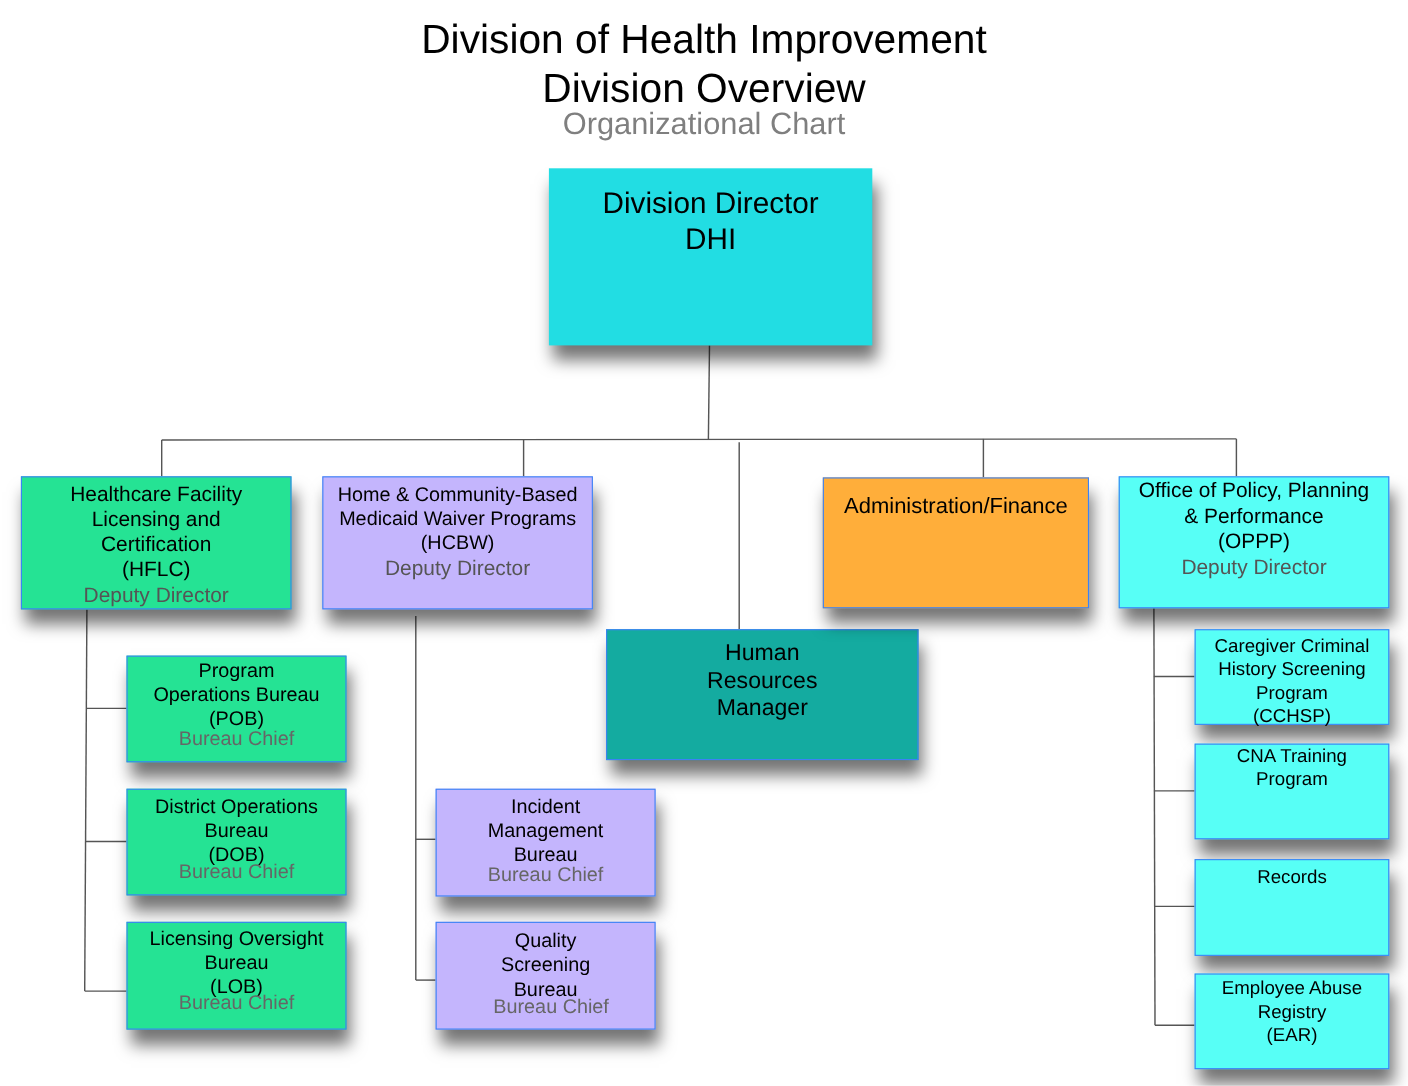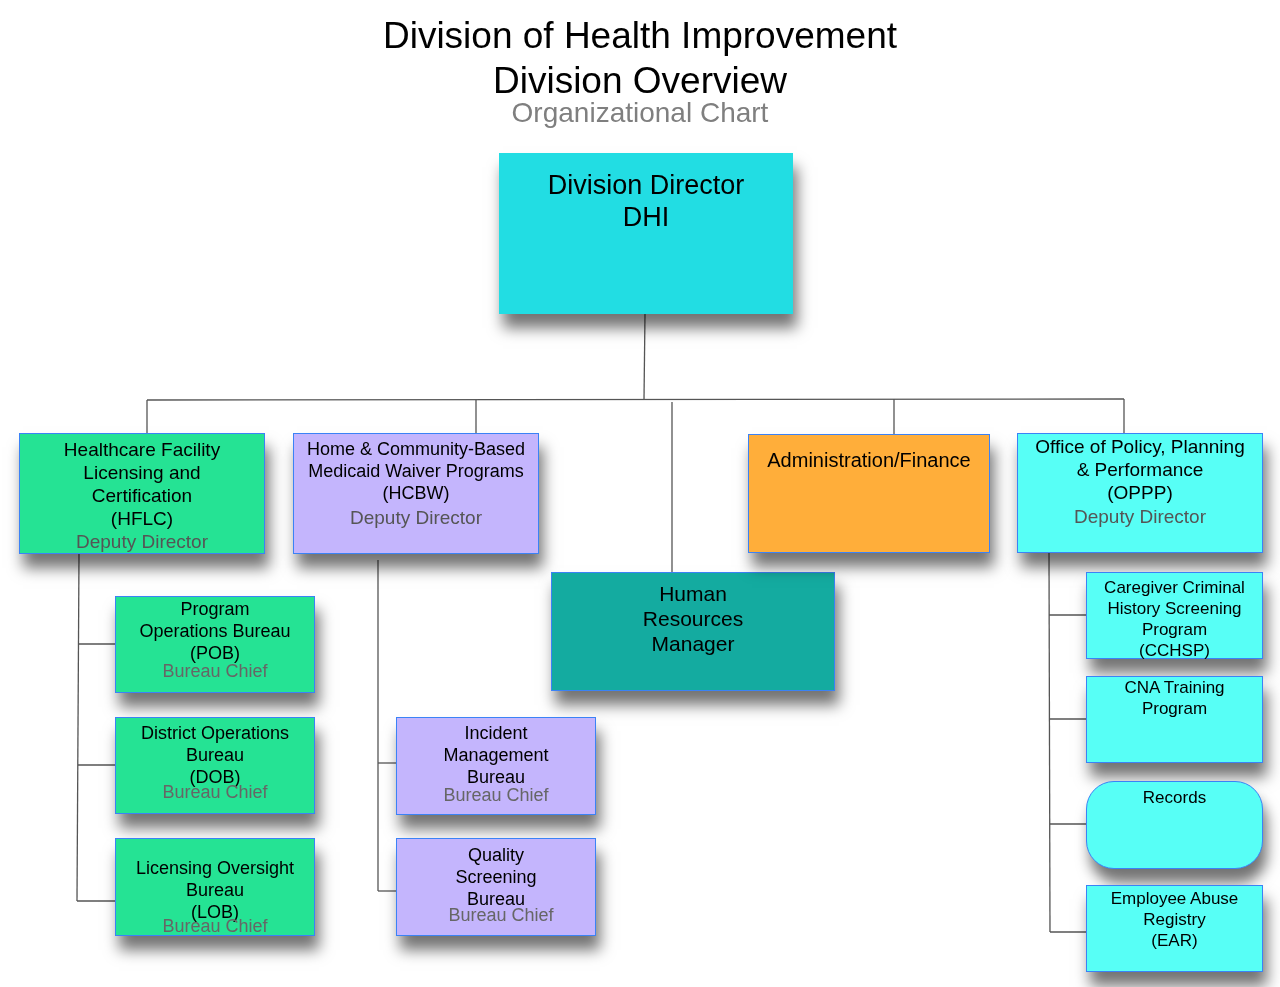--- a/index.html
+++ b/index.html
@@ -101,21 +101,21 @@
 Operations Bureau
 (POB)</span>
   <span class="sub chief" style="margin-top:-4px;">Bureau Chief</span>
 </div>
 <div class="box green" style="left:115px; top:717px; width:200px; height:97px; font-size:18px; line-height:22px; padding-top:4px;">
   <span class="txt">District Operations
 Bureau
 (DOB)</span>
   <span class="sub chief" style="margin-top:-7px;">Bureau Chief</span>
 </div>
-<div class="box green" style="left:115px; top:838px; width:200px; height:98px; font-size:18px; line-height:22px; padding-top:18px;">
+<div class="box green" style="left:115px; top:838px; width:200px; height:98px; font-size:18px; line-height:22px; padding-top:3px;">
   <span class="txt">Licensing Oversight
 Bureau
 (LOB)</span>
   <span class="sub chief" style="margin-top:-8px;">Bureau Chief</span>
 </div>
 
 <div class="box yellow" style="left:396px; top:717px; width:200px; height:98px; font-size:18px; line-height:22px; padding-top:4px;">
   <span class="txt">Incident
 Management
 Bureau</span>
@@ -131,20 +131,20 @@
 <div class="box aqua" style="left:1086px; top:572px; width:177px; height:87px; font-size:17px; line-height:21px; padding-top:4px;">
   <span class="txt">Caregiver Criminal
 History Screening
 Program
 (CCHSP)</span>
 </div>
 <div class="box aqua" style="left:1086px; top:676px; width:177px; height:87px; font-size:17px; line-height:21px; padding-top:0px;">
   <span class="txt">CNA Training
 Program</span>
 </div>
-<div class="box aqua" style="left:1086px; top:781px; width:177px; height:88px; font-size:17px; line-height:21px; padding-top:5px;border-radius:28px;">
+<div class="box aqua" style="left:1086px; top:781px; width:177px; height:88px; font-size:17px; line-height:21px; padding-top:5px;">
   <span class="txt">Records</span>
 </div>
 <div class="box aqua" style="left:1086px; top:885px; width:177px; height:87px; font-size:17px; line-height:21px; padding-top:2px;">
   <span class="txt">Employee Abuse
 Registry
 (EAR)</span>
 </div>
 
 </body></html>

